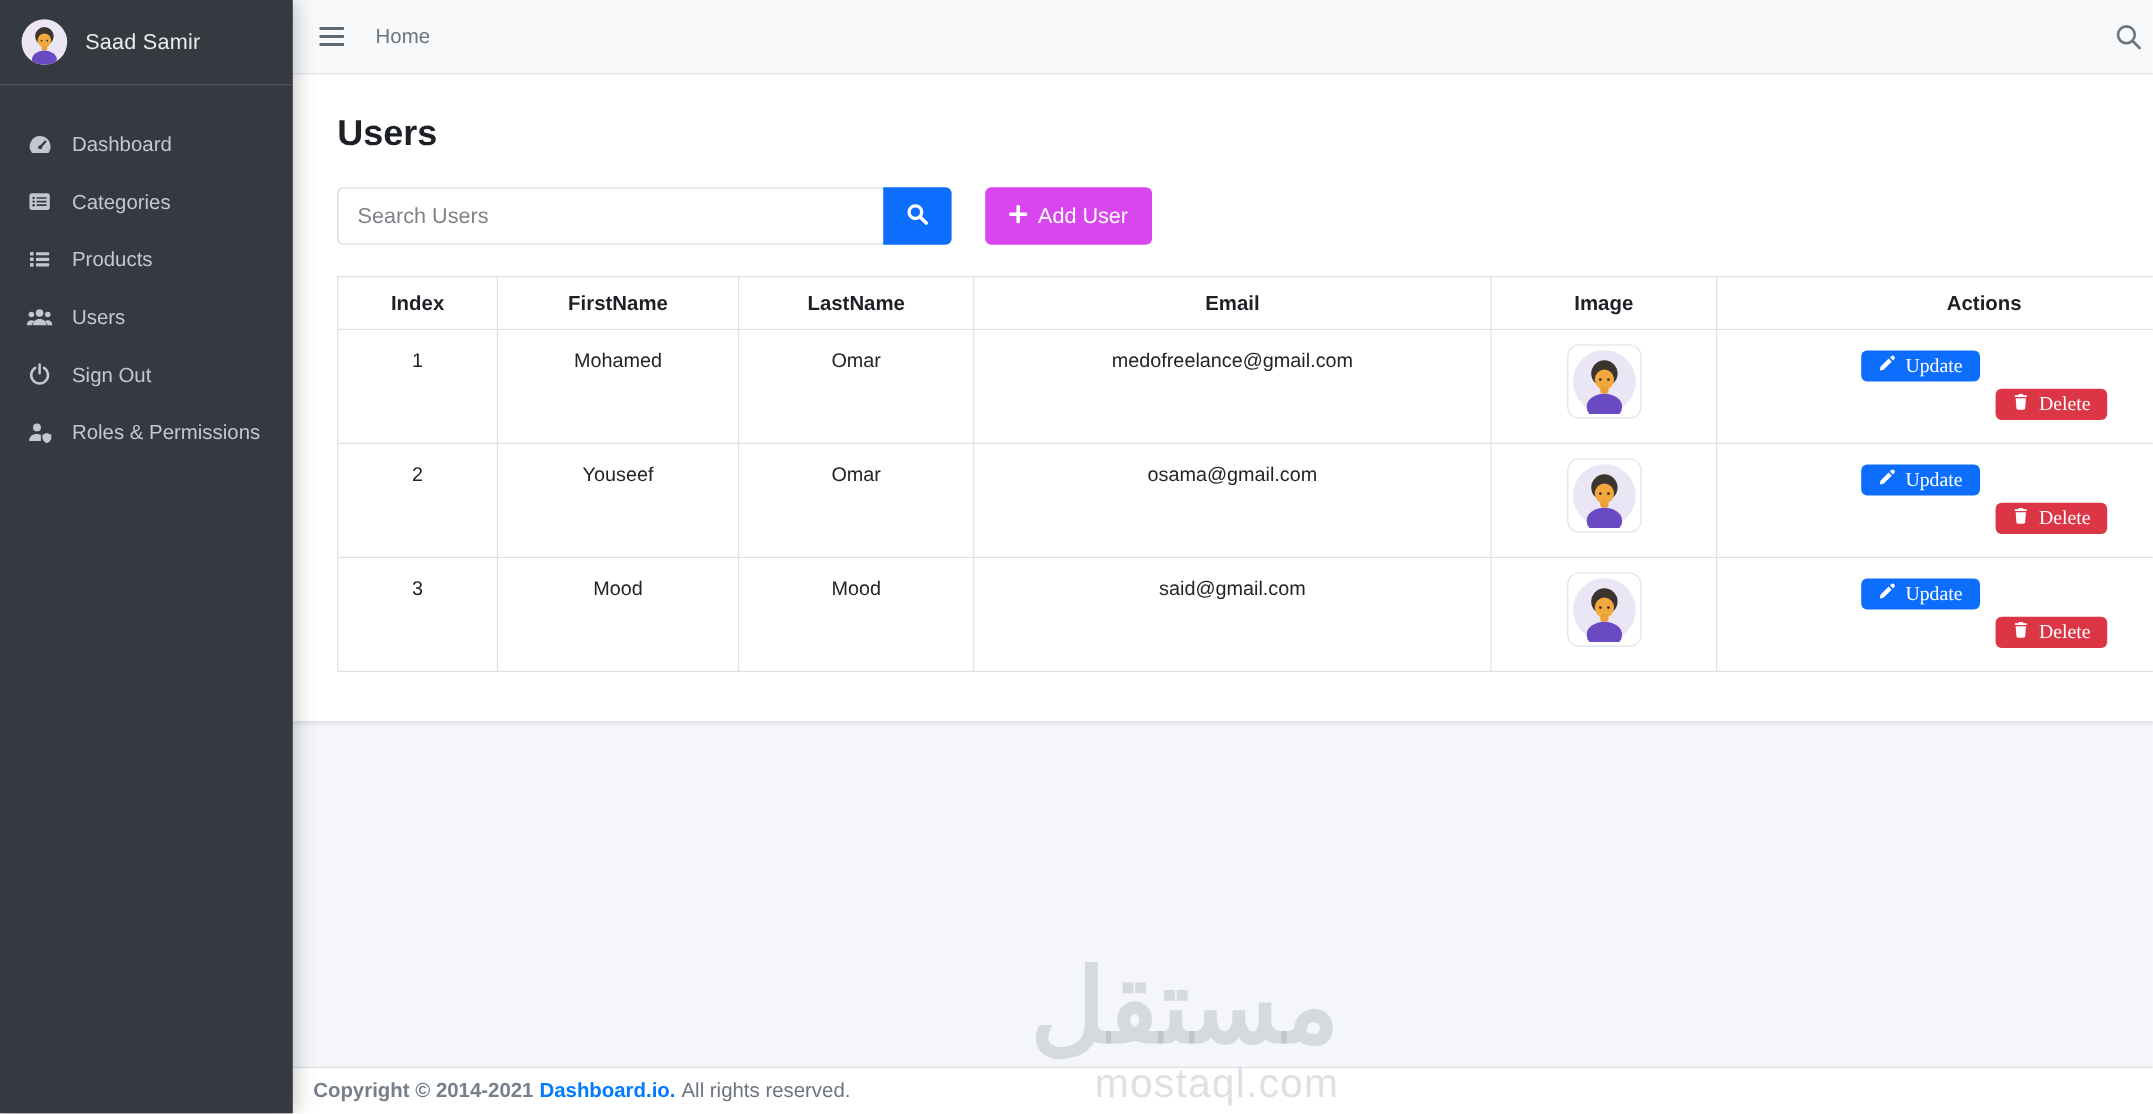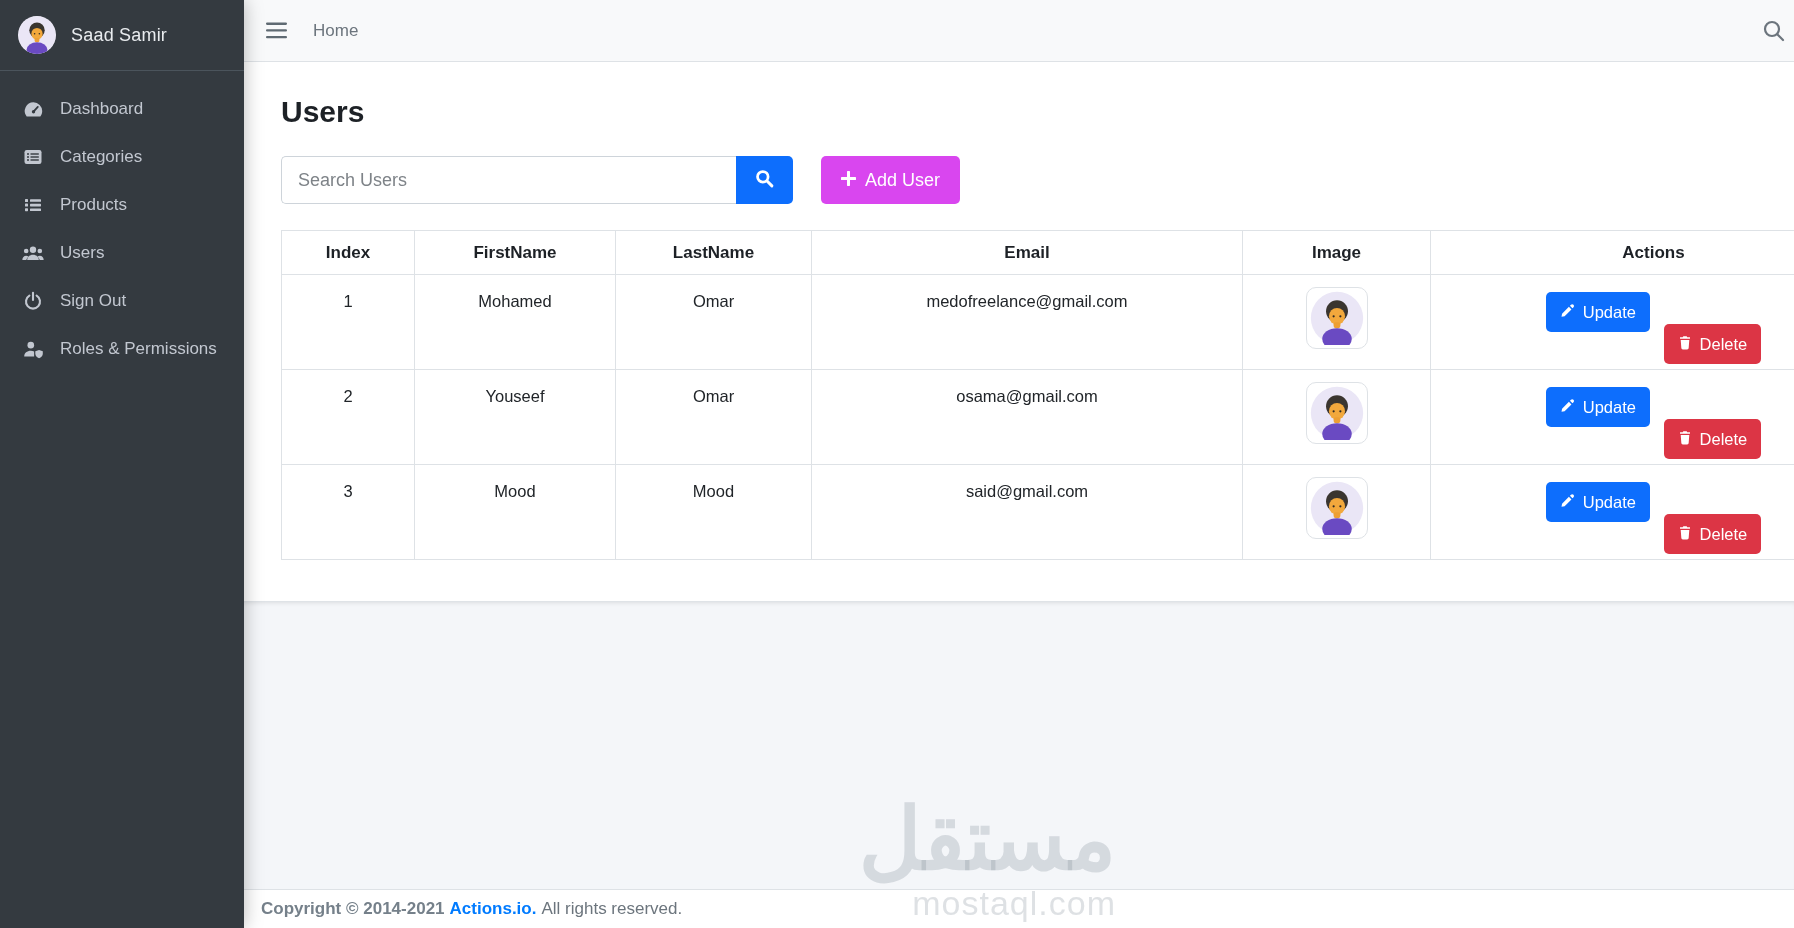--- a/index.html
+++ b/index.html
@@ -19,21 +19,21 @@
     height:71px; padding:0 18px;
     border-bottom:1px solid #4b545c;
   }
   .brand-avatar {
     width:38px; height:38px; border-radius:50%; overflow:hidden; flex:0 0 38px;
     background:#efecf8;
   }
   .brand-name { color:#e9ecef; font-size:18px; letter-spacing:.2px; }
   .menu { list-style:none; padding:16px 8px 0 8px; }
   .menu-item {
-    display:flex; align-items:center; gap:16px;
+    display:flex; align-items:flex-end; gap:16px;
     height:44px; margin-bottom:4px; padding-left:14px;
     border-radius:4px; color:#c2c7d0; cursor:pointer;
   }
   .menu-icon { width:22px; height:22px; flex:0 0 22px; display:flex; align-items:center; justify-content:center; }
   .menu-label { font-size:17px; }
 
   
   #navbar {
     position:absolute; left:244px; top:0; width:1550px; height:62px;
     background:#f8f9fa; border-bottom:1px solid #dee2e6;
@@ -75,22 +75,22 @@
   col.c-index { width:133px; } col.c-first { width:201px; } col.c-last { width:196px; }
   col.c-email { width:431px; } col.c-image { width:188px; } col.c-actions { width:446px; }
   .td-image { padding-top:12px !important; }
   .img-box {
     display:inline-flex; align-items:center; justify-content:center;
     width:62px; height:62px; background:#fff;
     border:1px solid #dee2e6; border-radius:10px;
   }
   .td-actions { padding-top:17px !important; }
   .btn-update, .btn-delete {
-    display:inline-flex; align-items:center; gap:8px; height:40px;
-    padding:0 14px; border-radius:5px; color:#fff; font-size:16.5px; vertical-align:top;
+    display:inline-flex; align-items:center; gap:8px; height:26px;
+    padding:0 14px; border-radius:5px; color:#fff; font-size:16.5px; vertical-align:top;font-family:Liberation Serif, serif;
   }
   .btn-update { background:#0d6efd; }
   .btn-delete { background:#dc3545; margin-left:9px;margin-top:32px; }
 
   
   .gray-zone {
     position:absolute; left:0; right:0; top:538px; bottom:39px;
     background:#f4f6f9; border-top:1px solid #dfe3e7;
     box-shadow:inset 0 4px 6px -5px rgba(0,0,0,.18);
   }
@@ -381,21 +381,21 @@
     </td>
   </tr>
 </tbody>
     </table>
   </div>
 
   <div class="gray-zone"></div>
 
   <footer id="footer">
     <span class="f-strong">Copyright © 2014-2021</span>
-    <a class="f-link">Actions.io.</a>
+    <a class="f-link">Dashboard.io.</a>
     <span>All rights reserved.</span>
   </footer>
 </main>
 
 <div class="watermark">
   <div class="wm-ar">مستقل</div>
   <div class="wm-en">mostaql.com</div>
 </div>
 
 </body></html>

